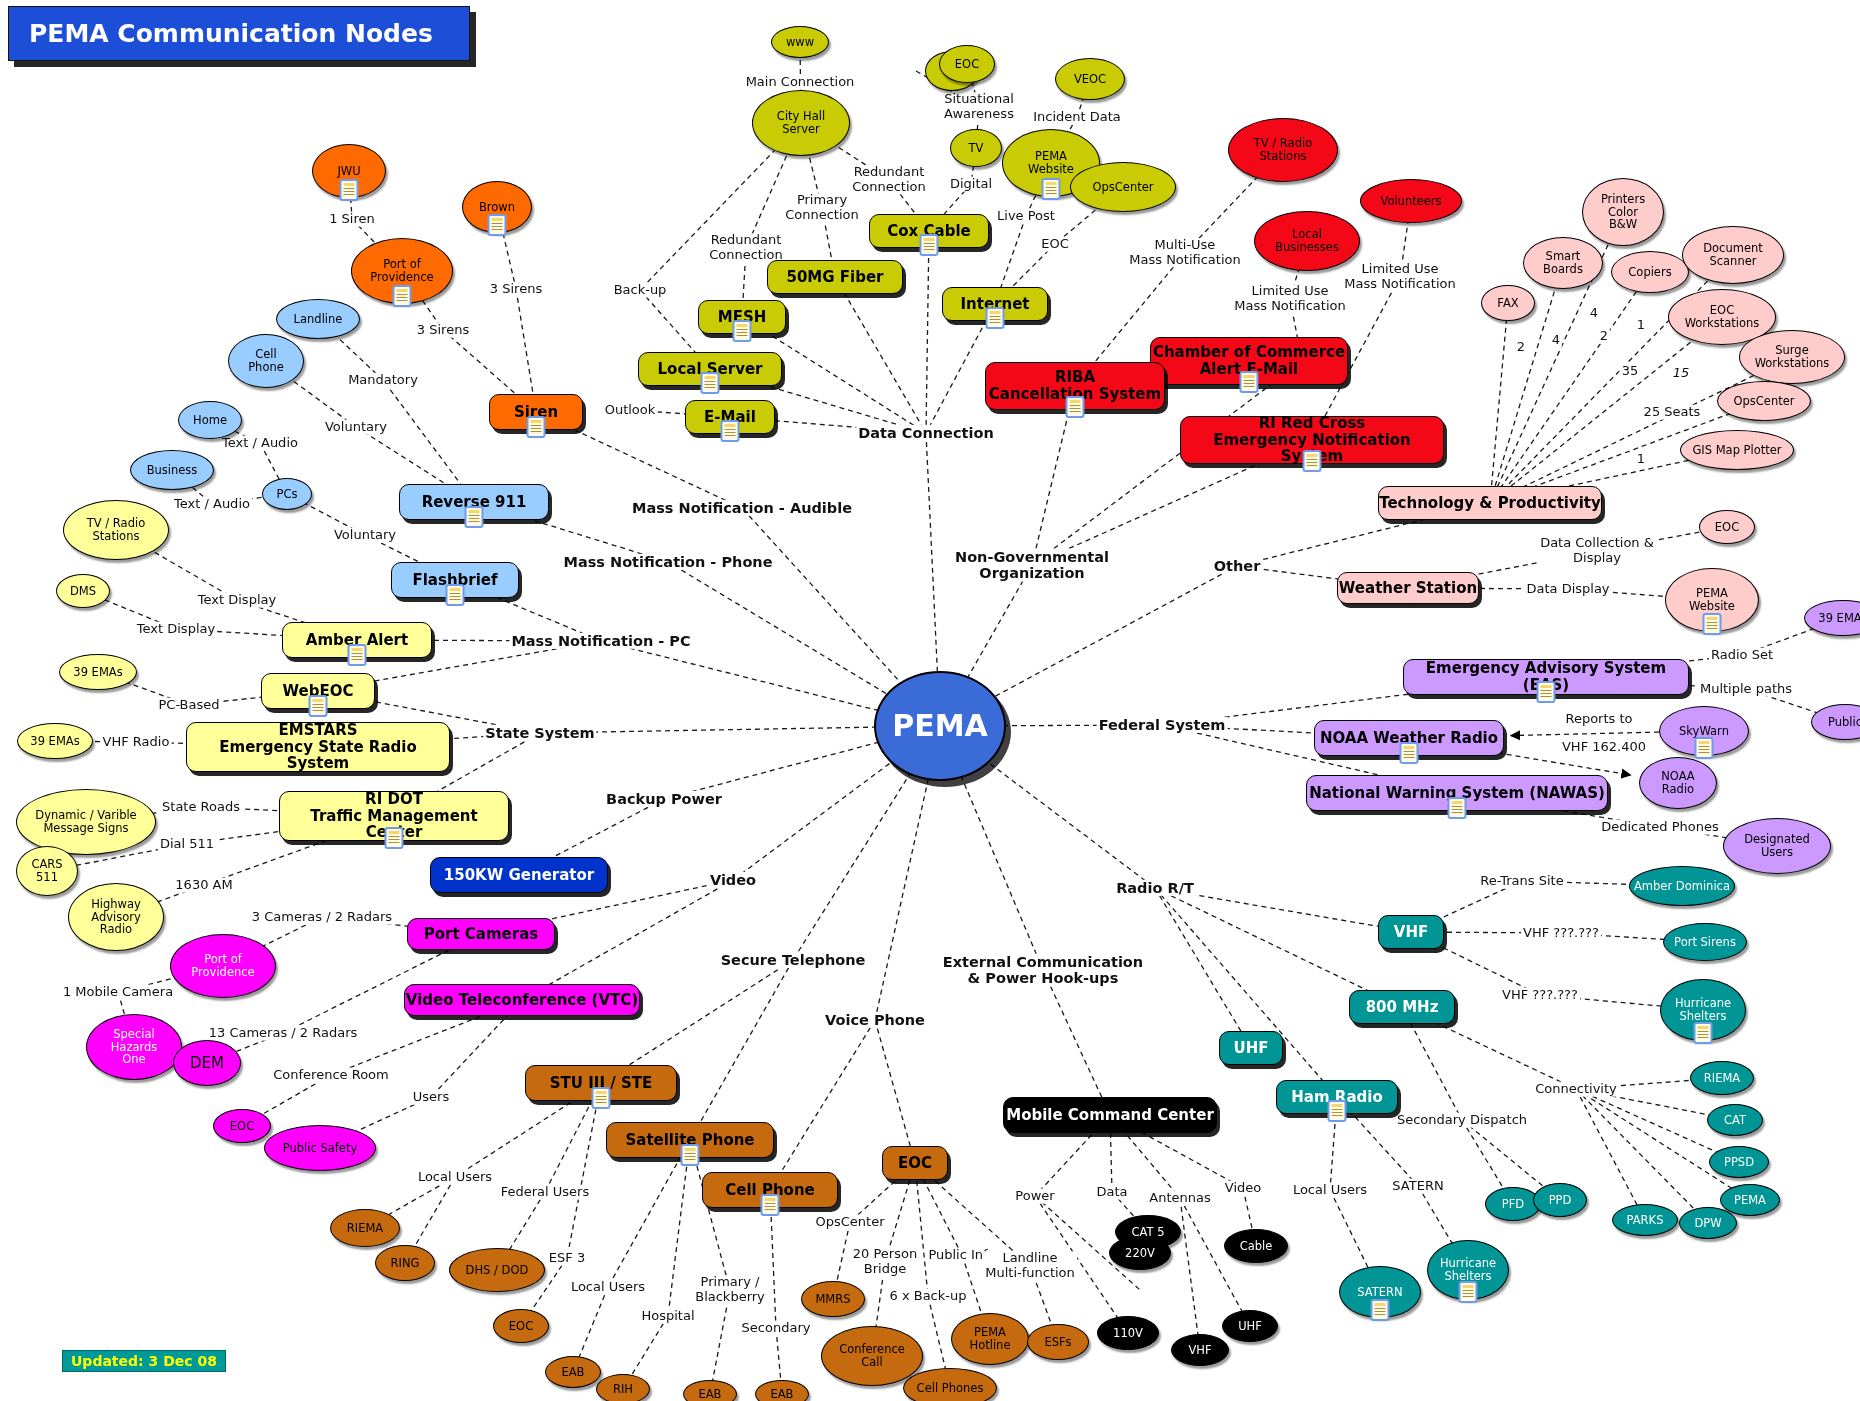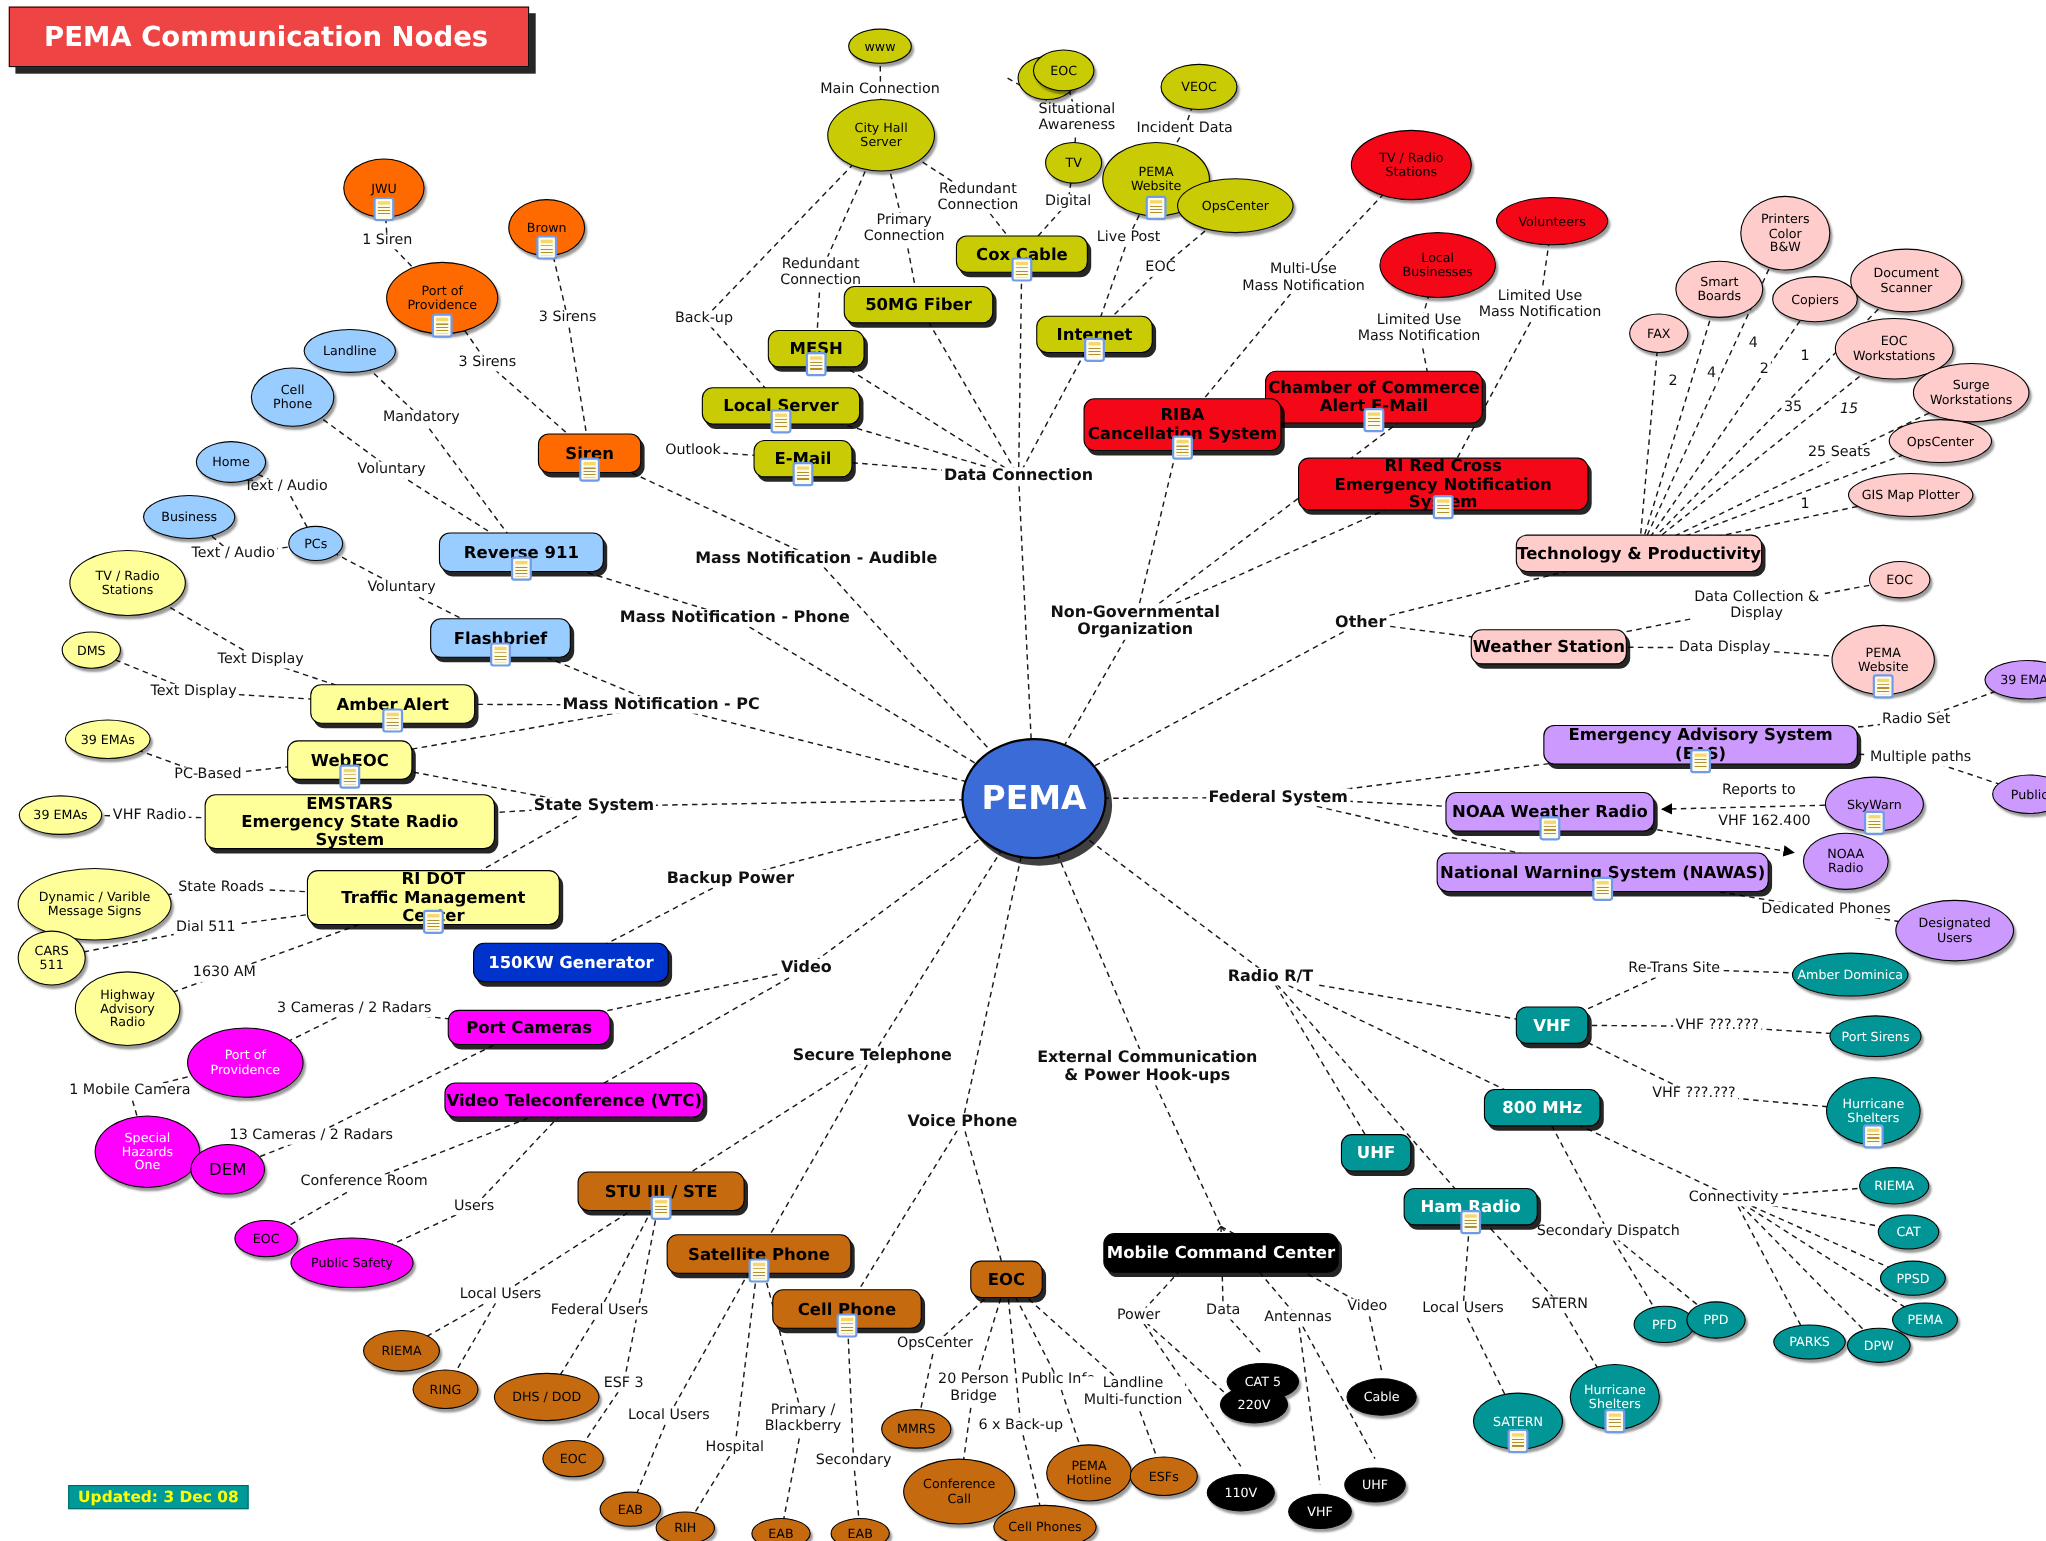--- a/index.html
+++ b/index.html
@@ -14,30 +14,30 @@
         color:#000;line-height:1.12;}
   .box{border:1.5px solid #000;border-radius:10px;font-weight:bold;font-size:15px;
        box-shadow:3px 4px 0 rgba(0,0,0,.85);}
   .ell{border:1.5px solid #000;border-radius:50%;font-size:11.5px;
        box-shadow:2px 3px 2px rgba(0,0,0,.40);}
   .circ{border:2px solid #000;border-radius:50%;font-weight:bold;font-size:30px;
         box-shadow:5px 6px 0 rgba(0,0,0,.75);}
   .yg{background:#c9cc05;} .ly{background:#ffff99;} .blu{background:#99ccff;}
   .nvy{background:#0033cc;color:#fff;} .org{background:#ff6a00;} .red{background:#f40818;}
   .pnk{background:#ffcccc;} .pur{background:#cc99ff;} .tea{background:#019595;color:#fff;}
-  .blk{background:#000;color:#fff;margin-top:24px;} .brn{background:#c66a10;} .mag{background:#ff00ff;}
+  .blk{background:#000;color:#fff;} .brn{background:#c66a10;} .mag{background:#ff00ff;}
   .mgw{background:#ff00ff;color:#fff;} .ctr{background:#3a6bd6;color:#fff;}
   .doc{position:absolute;left:50%;bottom:-9px;transform:translateX(-50%);
        width:15px;height:18px;background:#fdfbe8;border:2px solid #6f9bea;border-radius:3px;}
   .ell .doc{bottom:-4px;}
   .doc::before{content:"";position:absolute;left:2px;right:2px;top:2px;height:3px;background:#f5d76e;}
   .doc::after{content:"";position:absolute;left:2px;right:2px;top:7px;bottom:2px;
        background:repeating-linear-gradient(180deg,#b09030 0 1px,transparent 1px 3px);}
-  #title-box{position:absolute;left:8px;top:6px;z-index:5;background:#ef4444;color:#fff;
-       font-weight:bold;font-size:25px;padding:12px 36px 12px 31px;border:1.5px solid #111;
+  #title-box{position:absolute;left:8px;top:6px;z-index:5;background:#1d4ed8;color:#fff;
+       font-weight:bold;font-size:25px;padding:12px 36px 12px 20px;border:1.5px solid #111;
        box-shadow:6px 6px 0 rgba(0,0,0,.85);}
   #updated-box{position:absolute;left:62px;top:1350px;z-index:5;background:#009999;color:#ffff00;
        font-weight:bold;font-size:14px;padding:2px 8px;border:1px solid #066;}
 </style>
 </head>
 <body>
 
 <div id="title-box">PEMA Communication Nodes</div>
 <div id="updated-box">Updated: 3 Dec 08</div>
 

